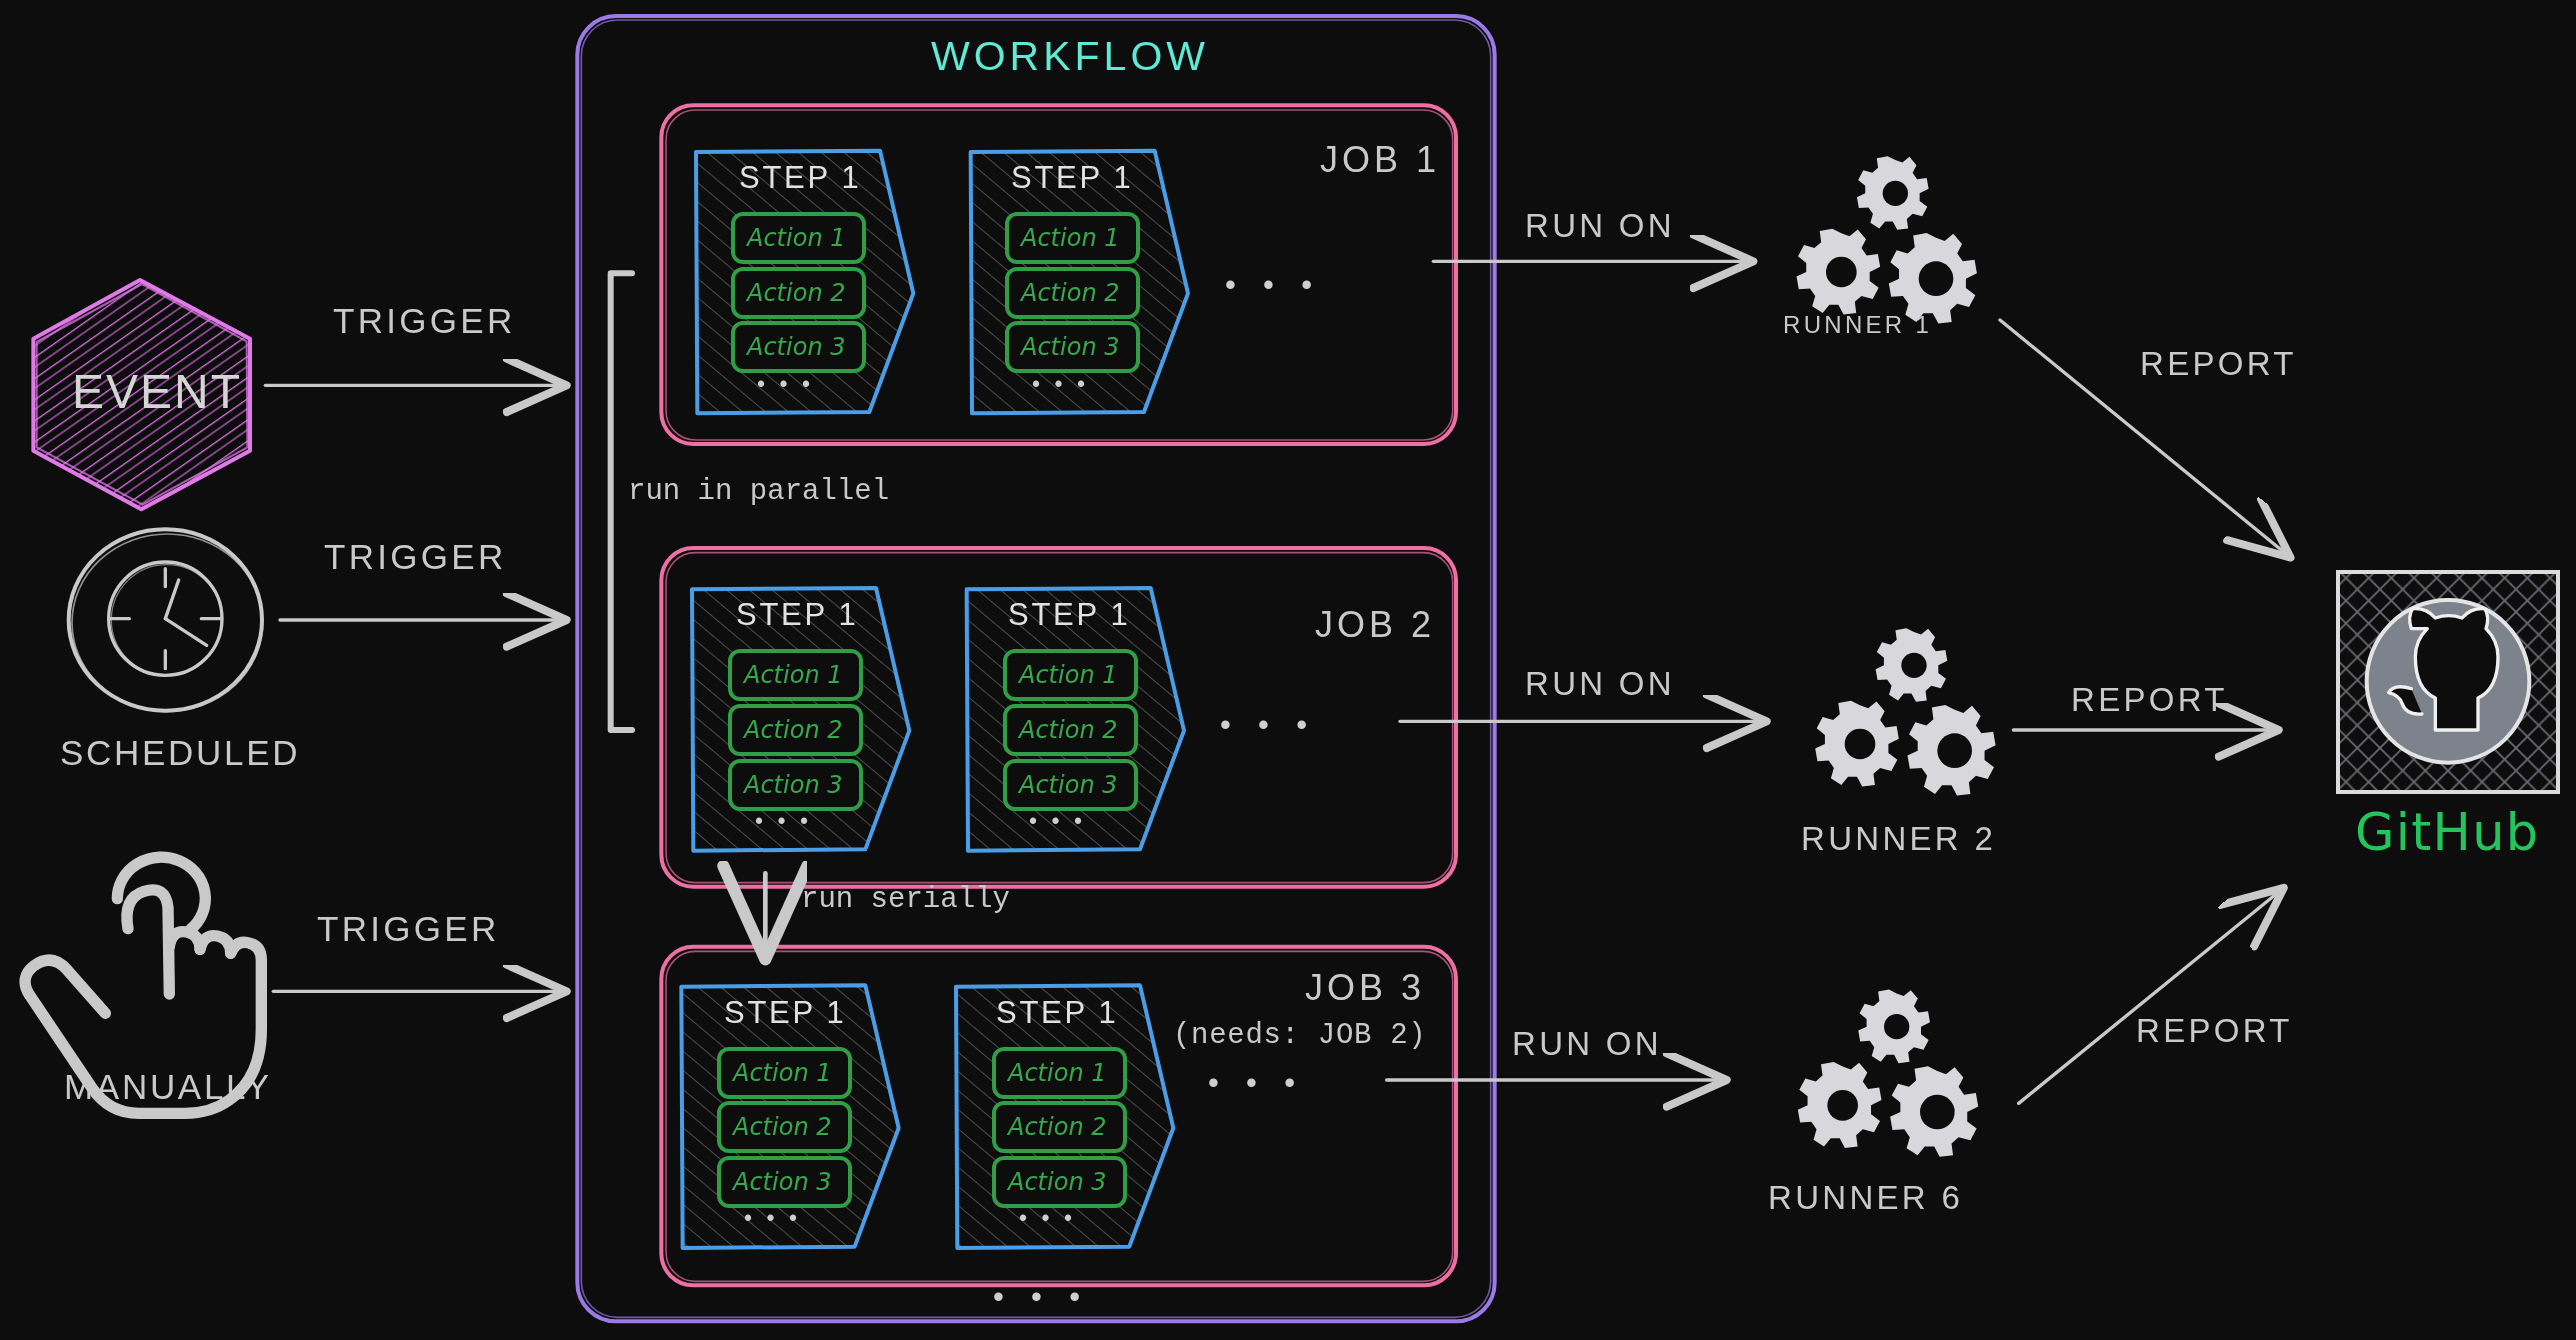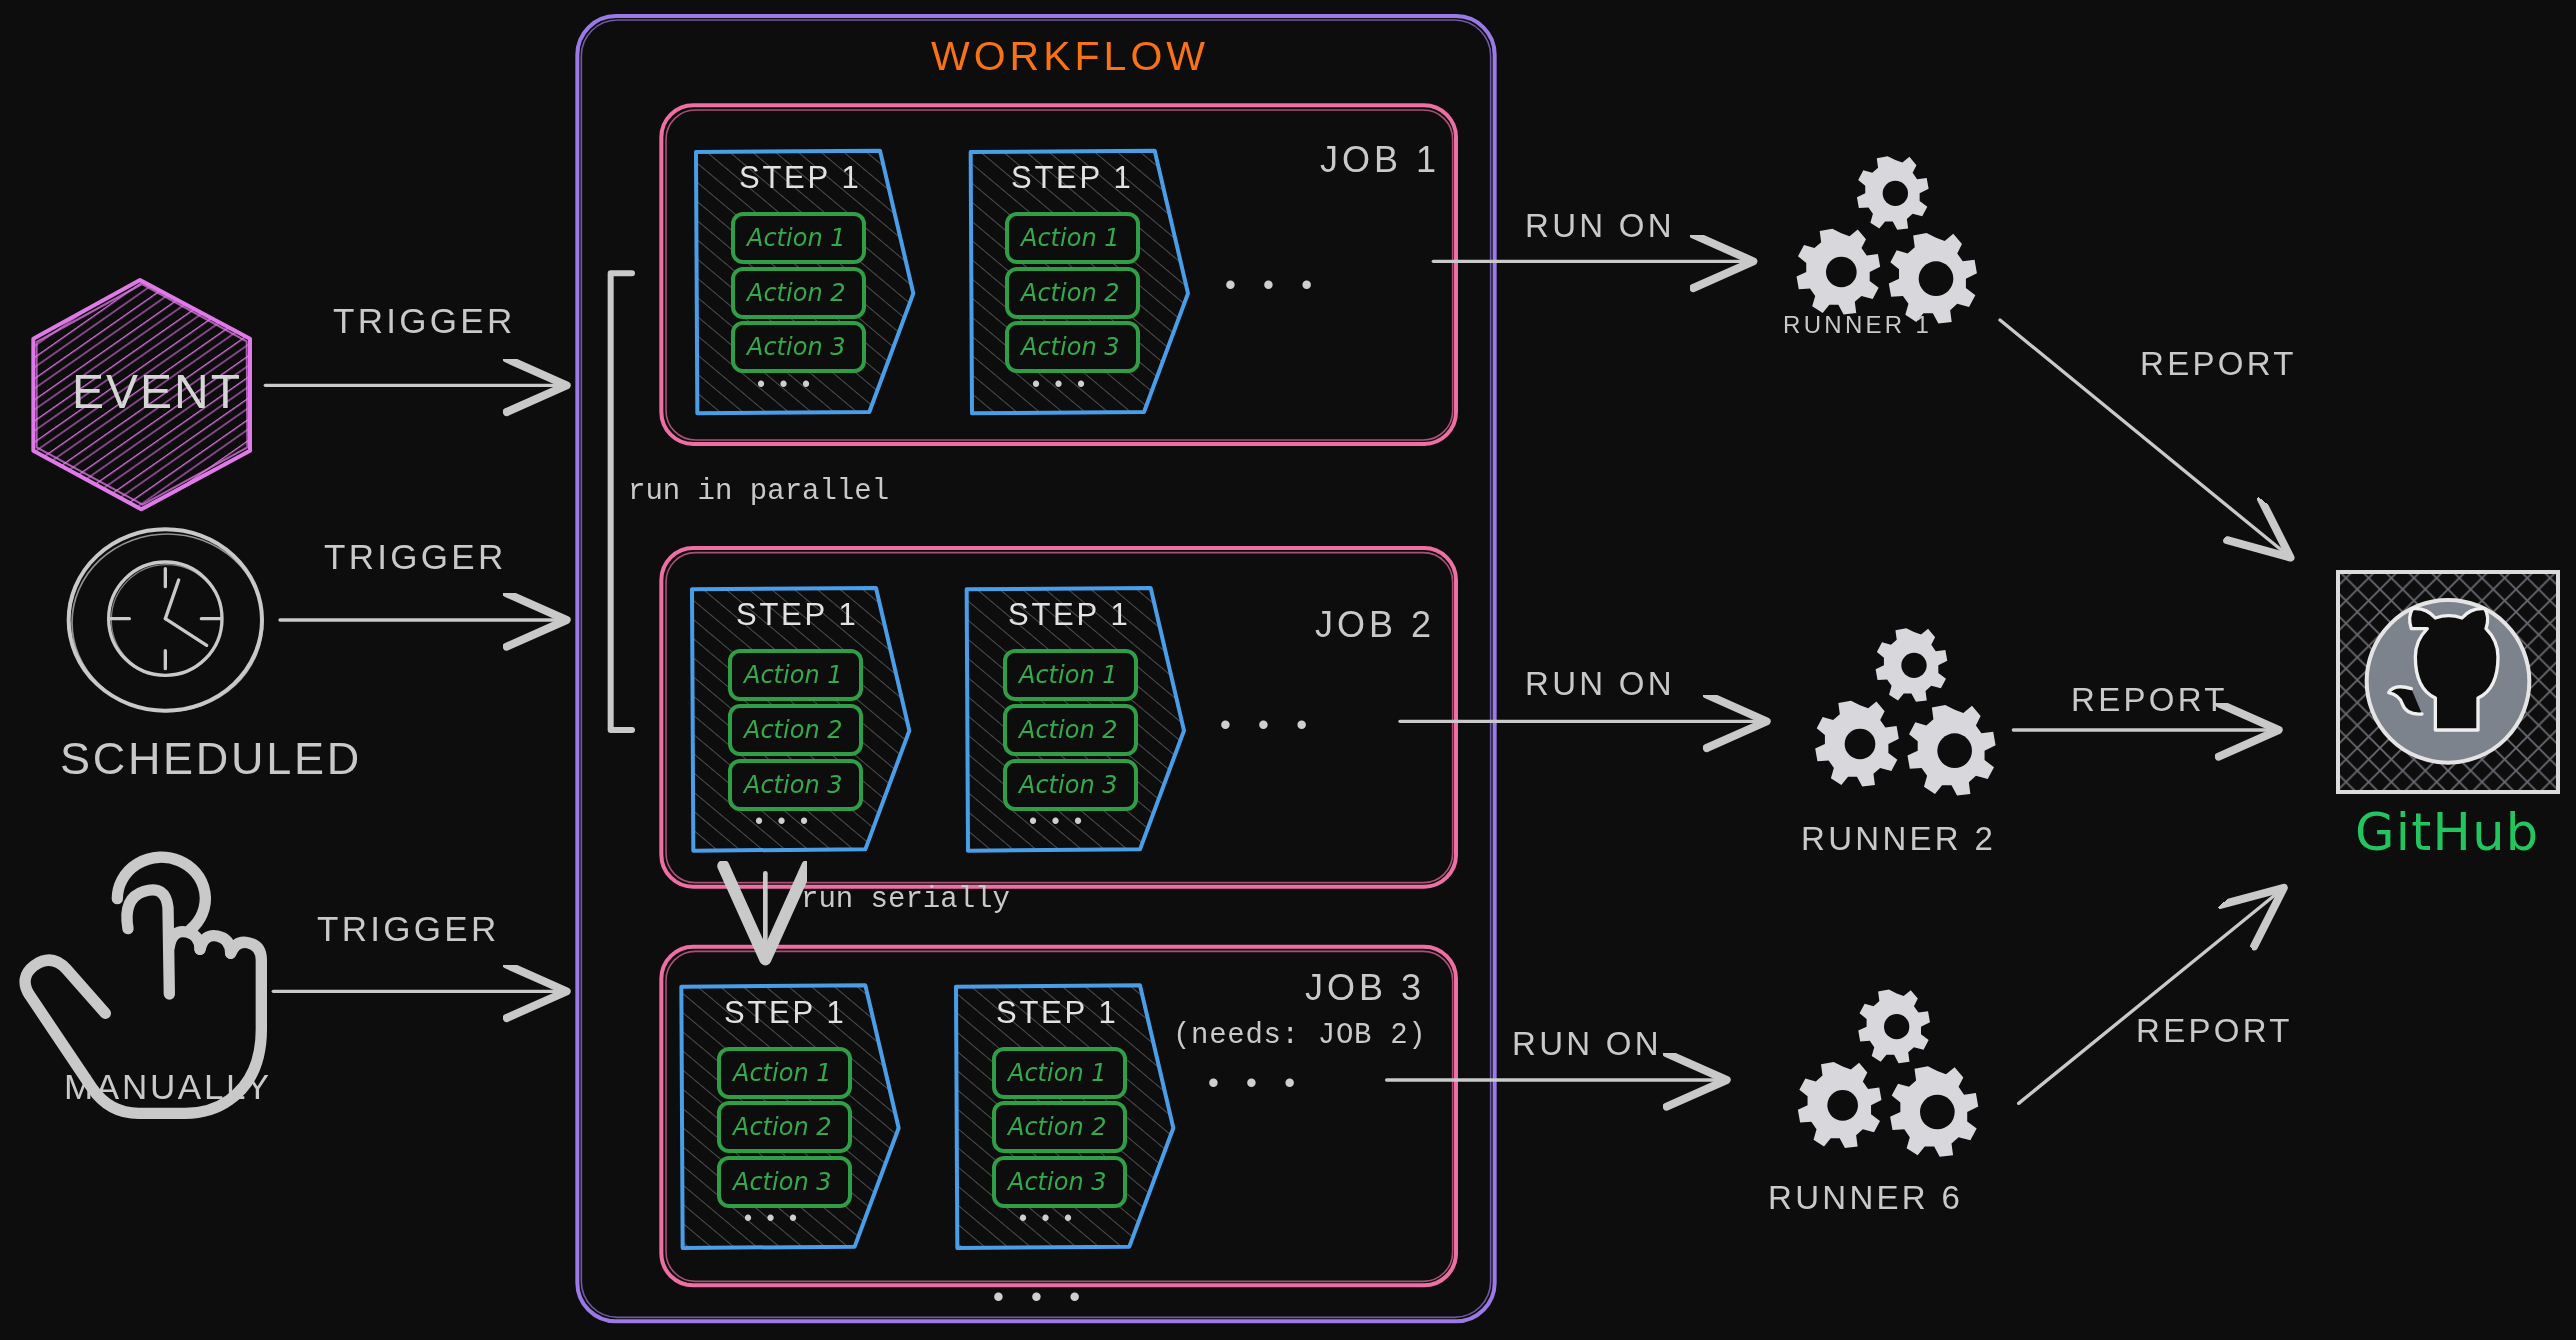--- a/index.html
+++ b/index.html
@@ -212,27 +212,27 @@
                  q8 12 2 30 q18 18 18 42 q0 48 -30 62 l0 48 l-64 0 l0 -48
                  q-30 -14 -30 -62 q0 -24 18 -42 Z"></path>
         <path d="M3617 1033 q-26 -8 -34 6 q16 4 20 16 q6 18 30 16"></path>
       </g>
     </g>
   </svg>
 
   <div class="lbl lbl-sans" style="left:72px;top:364px;font-size:48px;letter-spacing:2px;color:#d5d5d5;">EVENT</div>
   <div class="lbl lbl-sans" style="left:333px;top:301px;font-size:35px;letter-spacing:3.3px;">TRIGGER</div>
 
-  <div class="lbl lbl-sans" style="left:60px;top:733px;font-size:45px;letter-spacing:2.7px;">SCHEDULED</div>
+  <div class="lbl lbl-sans" style="left:60px;top:733px;font-size:35px;letter-spacing:2.7px;">SCHEDULED</div>
   <div class="lbl lbl-sans" style="left:324px;top:537px;font-size:35px;letter-spacing:3.3px;">TRIGGER</div>
 
   <div class="lbl lbl-sans" style="left:64px;top:1067px;font-size:35px;letter-spacing:2.7px;">MANUALLY</div>
   <div class="lbl lbl-sans" style="left:317px;top:909px;font-size:35px;letter-spacing:3.3px;">TRIGGER</div>
 
-  <div class="lbl lbl-sans" style="left:931px;top:33px;font-size:41px;letter-spacing:4px;color:#f97316;">WORKFLOW</div>
+  <div class="lbl lbl-sans" style="left:931px;top:33px;font-size:41px;letter-spacing:4px;color:#5eead4;">WORKFLOW</div>
 
   <div class="lbl lbl-sans" style="left:1320px;top:139px;font-size:36px;letter-spacing:4px;text-align:right;">JOB 1</div>
   <div class="lbl lbl-sans" style="left:1315px;top:604px;font-size:36px;letter-spacing:4px;">JOB 2</div>
   <div class="lbl lbl-sans" style="left:1305px;top:967px;font-size:36px;letter-spacing:4px;">JOB 3</div>
   <div class="lbl lbl-mono" style="left:1173px;top:1019px;font-size:29px;letter-spacing:0.7px;">(needs: JOB 2)</div>
 
   <div class="lbl lbl-sans" style="left:739px;top:160px;font-size:31px;letter-spacing:2.7px;color:#e2e2e2;">STEP 1</div>
   <div class="lbl lbl-sans" style="left:1011px;top:160px;font-size:31px;letter-spacing:2.7px;color:#e2e2e2;">STEP 1</div>
   <div class="lbl lbl-sans" style="left:736px;top:597px;font-size:31px;letter-spacing:2.7px;color:#e2e2e2;">STEP 1</div>
   <div class="lbl lbl-sans" style="left:1008px;top:597px;font-size:31px;letter-spacing:2.7px;color:#e2e2e2;">STEP 1</div>

